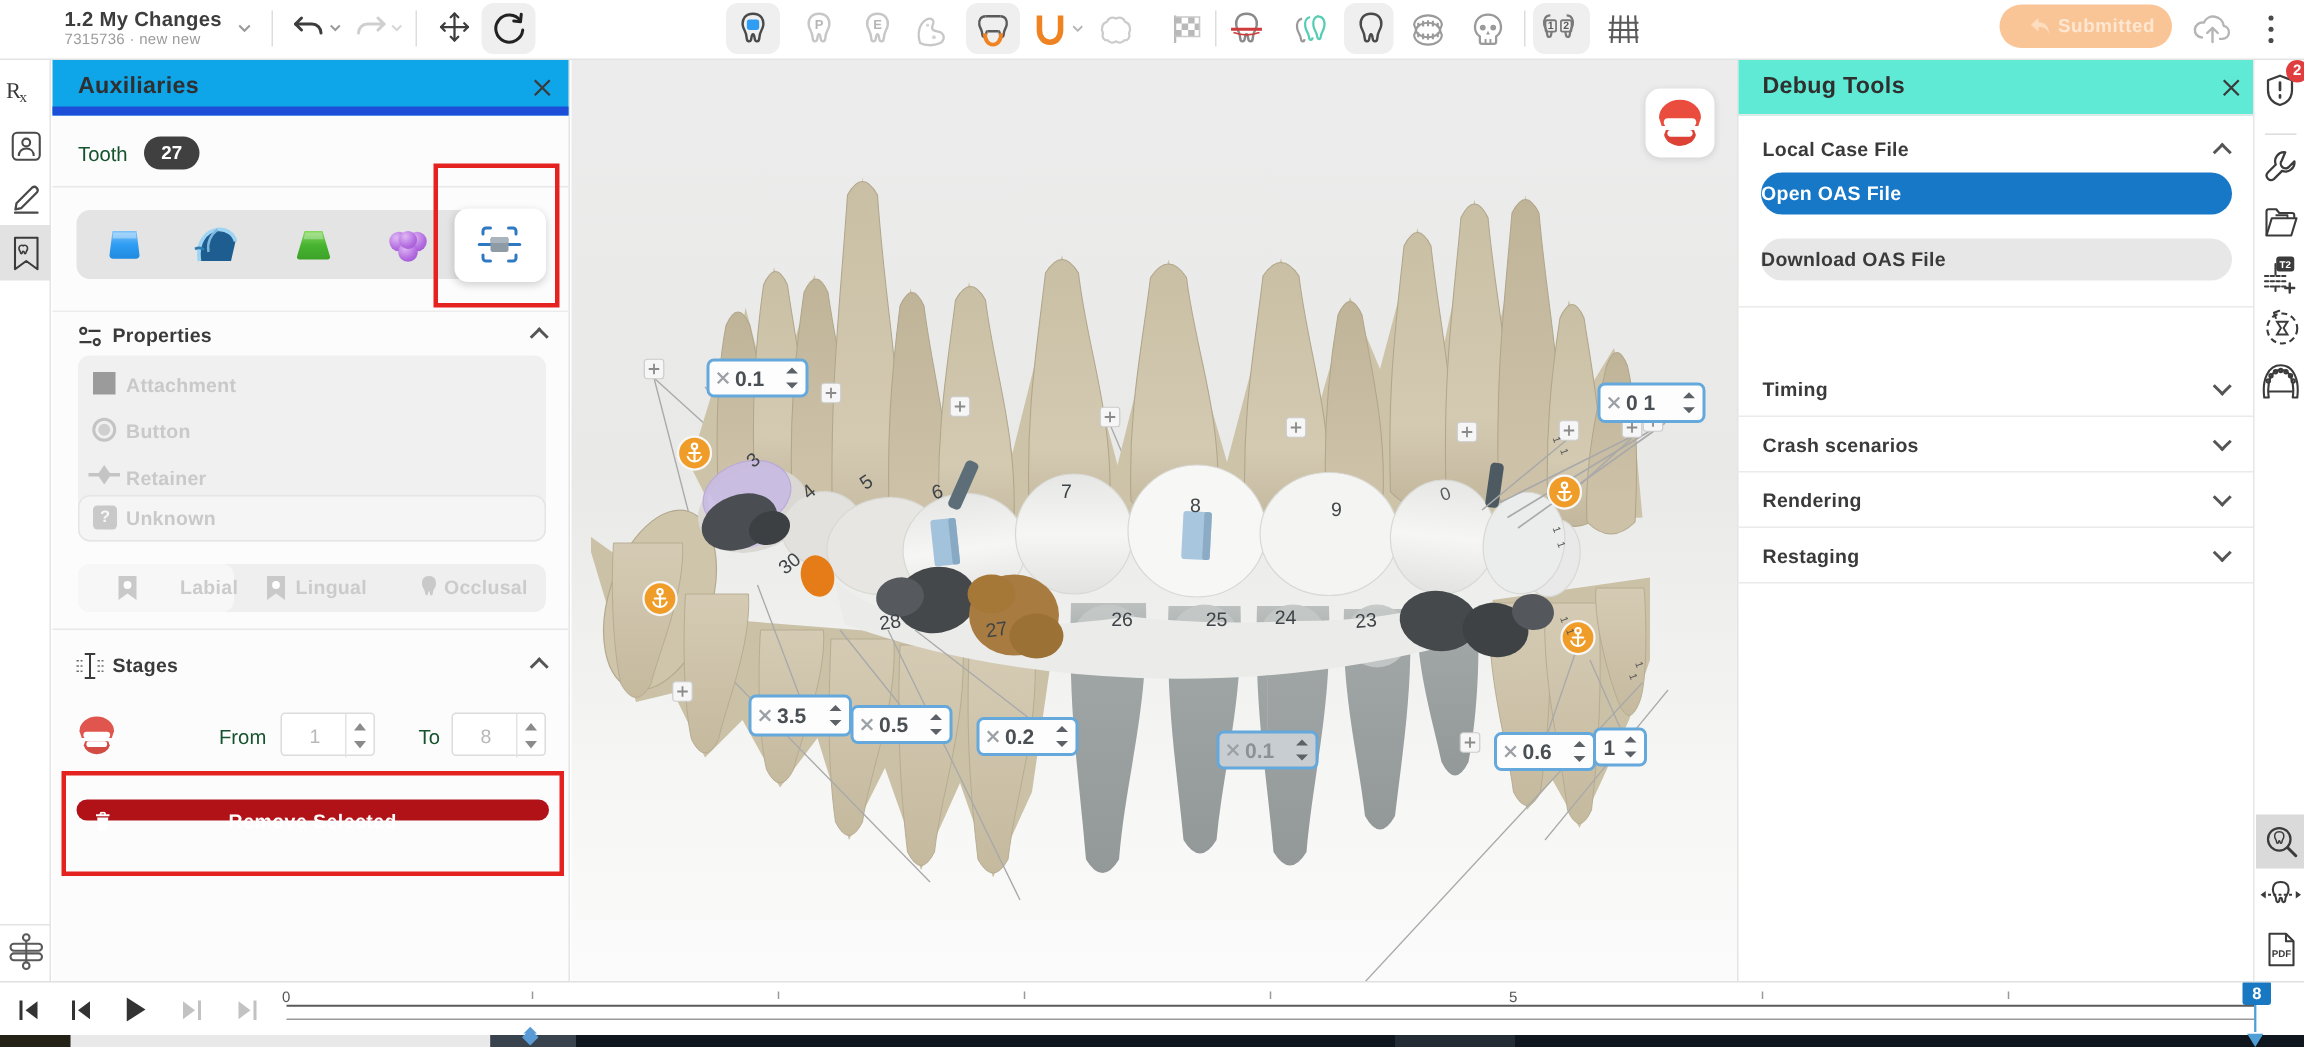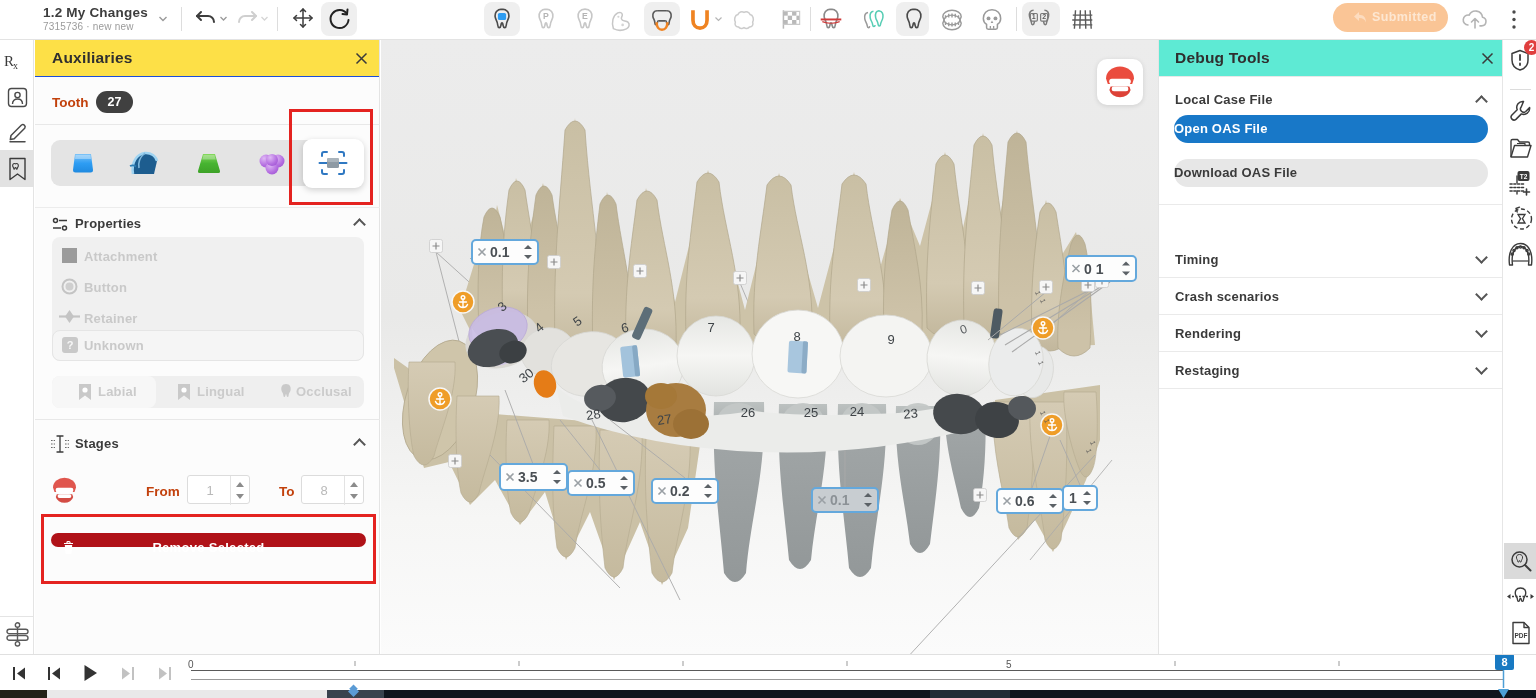--- a/index.html
+++ b/index.html
@@ -12,21 +12,21 @@
 .vsep{position:absolute;top:7px;width:1px;height:24px;background:#ddd}
 .ttile{position:absolute;top:2px;width:36px;height:34px;border-radius:8px;background:#efefef}
 
 #lrail{position:absolute;left:0;top:40px;width:34px;height:614px;background:#fff;border-right:1px solid #e4e4e4;z-index:20}
 #lpanel{position:absolute;left:35px;top:40px;width:345px;height:614px;background:#fcfcfc;border-right:1px solid #e4e4e4;z-index:20}
 #canvas{position:absolute;left:381px;top:40px;width:777px;height:614px;background:linear-gradient(#ececec 0%,#e9e9e8 45%,#f6f6f5 78%,#fbfbfb 100%);z-index:10}
 #rpanel{position:absolute;left:1158px;top:40px;width:344px;height:614px;background:#fff;border-left:1px solid #e4e4e4;z-index:20}
 #rrail{position:absolute;left:1502px;top:40px;width:34px;height:614px;background:#fff;border-left:1px solid #e6e6e6;z-index:20}
 
 .ph{font-size:15.5px;font-weight:bold;color:#2f2f2f;letter-spacing:.2px}
-#lpanel .hdr{position:absolute;left:0;top:0;width:100%;height:37px;background:#fde047;border-bottom:1px solid #1d4ed8}
+#lpanel .hdr{position:absolute;left:0;top:0;width:100%;height:37px;background:#0ea5e9;border-bottom:6px solid #1d4ed8}
 .badge27{position:absolute;left:61px;top:51px;width:37px;height:22px;border-radius:11px;background:#404040;color:#fff;font-size:12.5px;font-weight:bold;text-align:center;line-height:22px}
 #auxrow{position:absolute;left:16px;top:100px;width:280px;height:46px;border-radius:9px;background:#e4e4e4}
 #auxsel{position:absolute;left:268px;top:99px;width:61px;height:49px;border-radius:9px;background:#fff;box-shadow:0 2px 6px rgba(0,0,0,.18)}
 #redbox1{position:absolute;left:254px;top:69px;width:84px;height:96px;border:3px solid #e42320;z-index:5}
 .sech{position:absolute;font-size:13px;font-weight:bold;color:#3a3a3a;letter-spacing:.2px}
 .chev{position:absolute;width:9px;height:9px;border-left:2px solid #555;border-bottom:2px solid #555}
 .chup{transform:rotate(135deg)}
 .chdn{transform:rotate(-45deg)}
 #propbox{position:absolute;left:17px;top:197px;width:312px;height:124px;border-radius:8px;background:#f0f0f0}
 .pitem{position:absolute;left:10px;font-size:13px;font-weight:bold;color:#c9c9c9;letter-spacing:.2px}
@@ -34,21 +34,21 @@
 #tabs{position:absolute;left:17px;top:336px;width:312px;height:32px;border-radius:8px;background:#efefef}
 .tab{position:absolute;top:0;height:32px;font-size:13px;font-weight:bold;color:#cbcbcb;line-height:32px;letter-spacing:.2px}
 #tab1{left:0;width:104px;background:#f7f7f7;border-radius:8px}
 #redbox2{position:absolute;left:6px;top:474px;width:335px;height:70px;border:3px solid #e42320}
 #rmbtn{position:absolute;left:16px;top:493px;width:315px;height:14px;border-radius:15px;background:#b01218;color:#fff;font-size:13px;font-weight:bold;text-align:center;line-height:30px;letter-spacing:.3px}
 .numin{position:absolute;width:63px;height:29px;border:1px solid #dcdcdc;border-radius:3px;background:#fff}
 .numin .val{position:absolute;left:0;top:0;width:44px;height:29px;text-align:center;line-height:29px;font-size:13px;color:#b9b9b9}
 .spin{position:absolute;right:0;top:0;width:19px;height:29px;border-left:1px solid #e3e3e3}
 .spin:before{content:"";position:absolute;left:5px;top:6px;border-left:4px solid transparent;border-right:4px solid transparent;border-bottom:5px solid #8b8b8b}
 .spin:after{content:"";position:absolute;left:5px;bottom:6px;border-left:4px solid transparent;border-right:4px solid transparent;border-top:5px solid #8b8b8b}
-.lbl{position:absolute;font-size:13.5px;font-weight:bold;color:#c2410c}
+.lbl{position:absolute;font-size:13.5px;font-weight:normal;color:#14532d}
 
 #rpanel .hdr{position:absolute;left:0;top:0;width:100%;height:37px;background:#5eead4;border-bottom:1px solid #e8e8e8}
 .rbtn{position:absolute;left:15px;width:314px;height:28px;border-radius:14px;font-size:13px;font-weight:bold;line-height:28px;letter-spacing:.2px}
 .rsec{position:absolute;left:0;width:100%;height:37px;border-bottom:1px solid #eaeaea}
 .rsec .t{position:absolute;left:16px;top:11px;font-size:13px;font-weight:bold;color:#3a3a3a;letter-spacing:.2px}
 
 #bottombar{position:absolute;left:0;top:654px;width:1536px;height:36px;background:#fff;border-top:1px solid #e0e0e0;z-index:40}
 #strip{position:absolute;left:0;top:690px;width:1536px;height:8px;background:#10161e;z-index:40}
 .seg{position:absolute;top:0;height:8px}
 </style>
@@ -309,21 +309,21 @@
   <div class="pitem" style="left:49px;top:240px">Button</div>
   <svg class="abs" style="left:23px;top:270px" width="23" height="13" viewBox="0 0 23 13">
       <path d="M1 6.5 h21" stroke="#c4c4c4" stroke-width="2.2"></path>
       <path d="M11.5 0 l4.5 6.5 L11.5 13 L7 6.5Z" fill="#c4c4c4"></path>
     </svg>
   <div class="pitem" style="left:49px;top:271px">Retainer</div>
   <div id="unkbox"></div>
   <div class="abs" style="left:27px;top:297px;width:16px;height:16px;border-radius:3px;background:#c9c9c9;color:#f7f7f7;font-size:11px;font-weight:bold;text-align:center;line-height:16px">?</div>
   <div class="pitem" style="left:49px;top:298px">Unknown</div>
   <div id="tabs">
-    <div class="tab" id="tab1"><span style="margin-left:46px">Labial</span></div>
+    <div class="tab" id="tab1"><span style="margin-left:68px">Labial</span></div>
     <div class="tab" style="left:104px;width:104px"><span style="margin-left:41px">Lingual</span></div>
     <div class="tab" style="left:206px;width:104px"><span style="margin-left:38px">Occlusal</span></div>
   </div>
   <svg class="abs" style="left:43px;top:344px" width="14" height="17" viewBox="0 0 14 17" fill="#c9c9c9">
       <path d="M1 0 h12 v16 l-6-4.4 L1 16Z"></path>
       <circle cx="7" cy="6" r="2.6" fill="#fff"></circle>
     </svg>
   <svg class="abs" style="left:142px;top:344px" width="14" height="17" viewBox="0 0 14 17" fill="#c9c9c9">
       <path d="M1 0 h12 v16 l-6-4.4 L1 16Z"></path>
       <circle cx="7" cy="6" r="2.6" fill="#fff"></circle>

